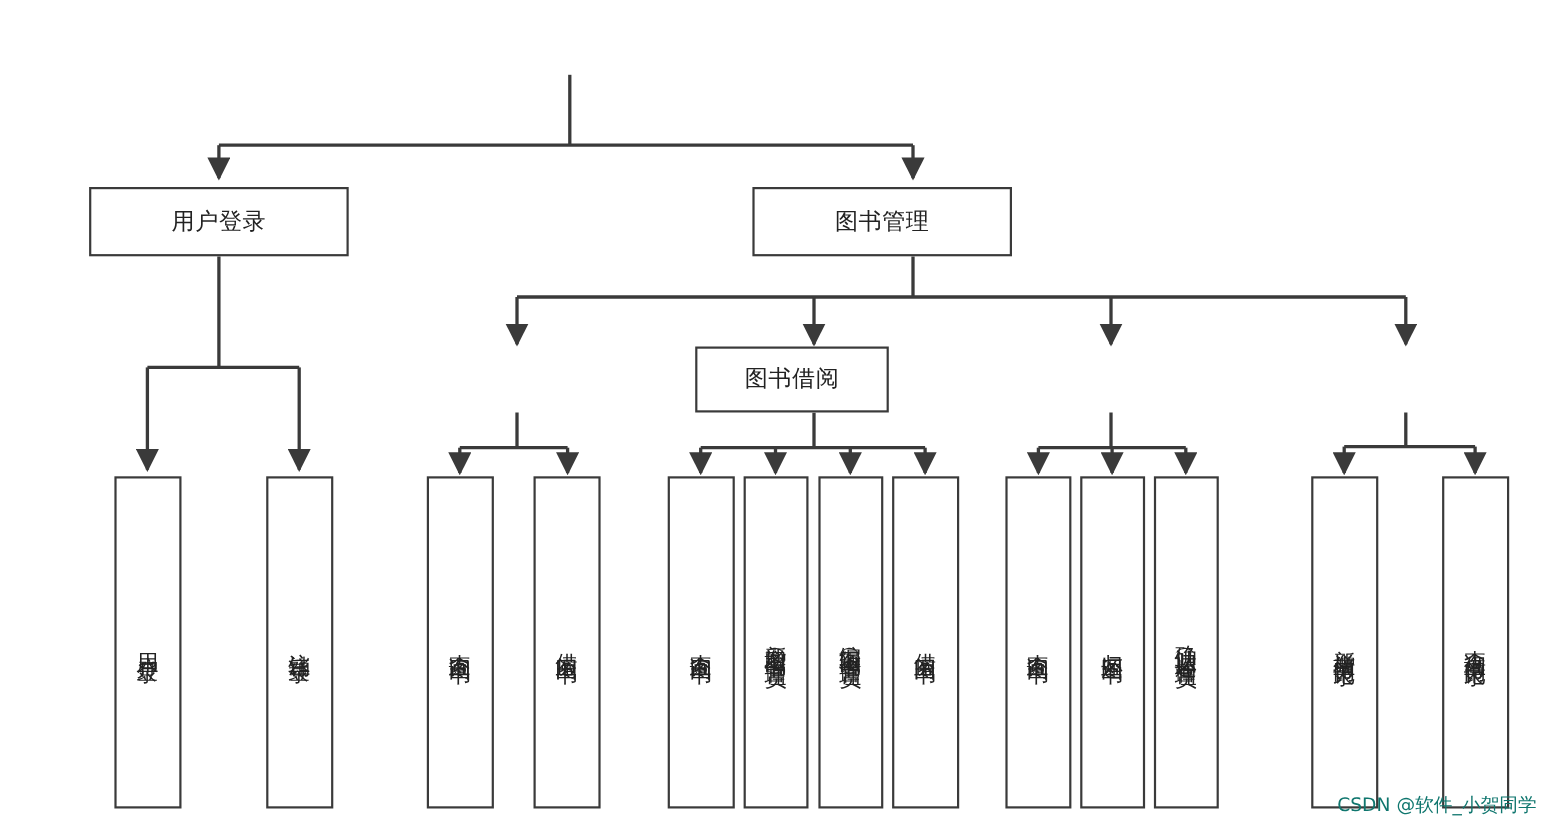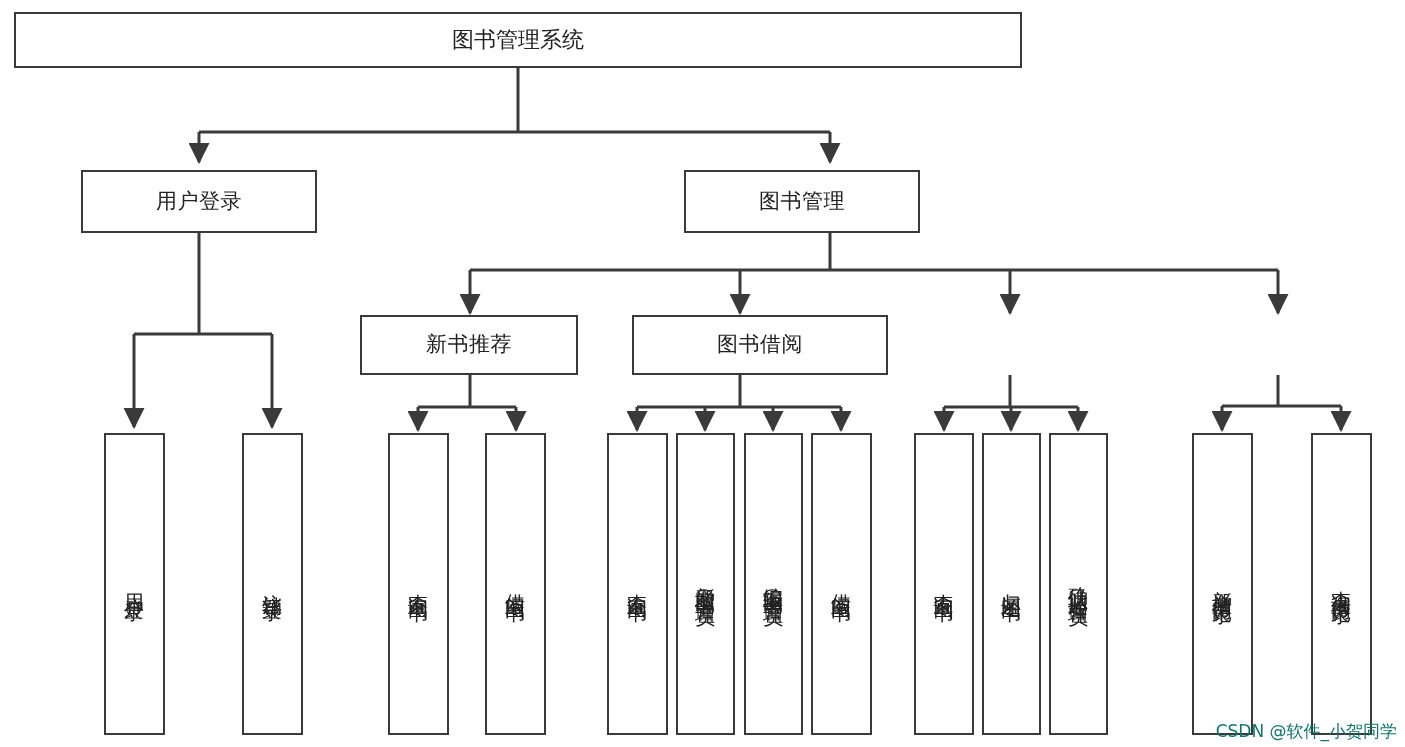--- a/index.html
+++ b/index.html
@@ -112,35 +112,29 @@
       <path d="M 1011 407 L 1011 430" marker-end="url(#arrow)"></path>
       <path d="M 1078 407 L 1078 430" marker-end="url(#arrow)"></path>
 
       <path d="M 1278 375 L 1278 406"></path>
       <path d="M 1222 406 L 1341 406"></path>
       <path d="M 1222 406 L 1222 430" marker-end="url(#arrow)"></path>
       <path d="M 1341 406 L 1341 430" marker-end="url(#arrow)"></path>
     </g>
   </svg>
 
-  <div class="node root" style="left:14px; top:12px; width:1008px; height:56px;">
-    <span>图书管理系统</span>
-  </div>
 
   <div class="node horiz" style="left:81px; top:170px; width:236px; height:63px;">
     <span>用户登录</span>
   </div>
   <div class="node horiz" style="left:684px; top:170px; width:236px; height:63px;">
     <span>图书管理</span>
   </div>
 
-  <div class="node horiz" style="left:360px; top:315px; width:218px; height:60px;">
-    <span>新书推荐</span>
-  </div>
-  <div class="node horiz" style="left:632px; top:315px; width:256px; height:60px;">
+  <div class="node horiz" style="left:632px; top:315px; width:176px; height:60px;">
     <span>图书借阅</span>
   </div>
 
   <div class="node leaf" style="left:104px; top:433px; width:61px; height:302px;">
     <span class="vtext">用户登录</span>
   </div>
   <div class="node leaf" style="left:242px; top:433px; width:61px; height:302px;">
     <span class="vtext">注销登录</span>
   </div>
 

